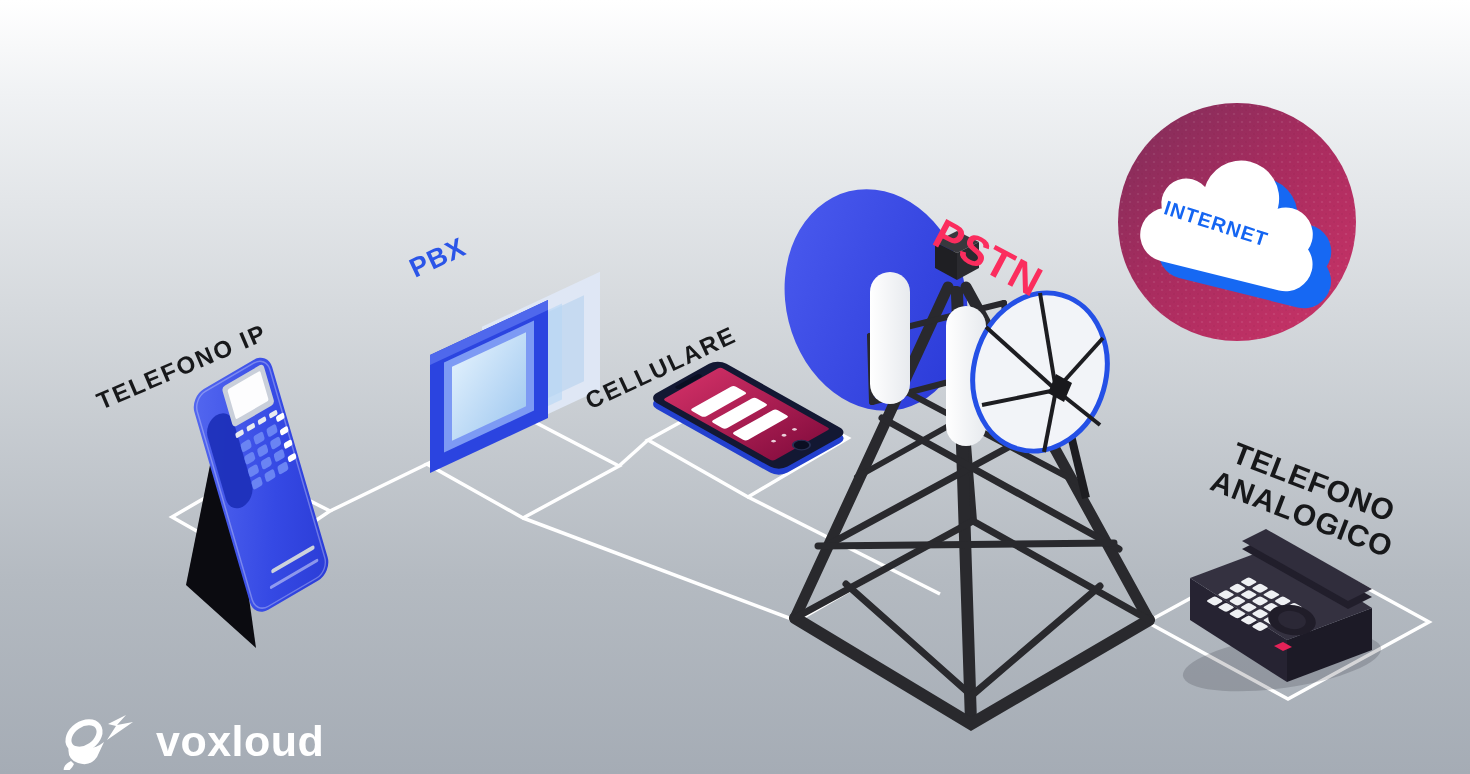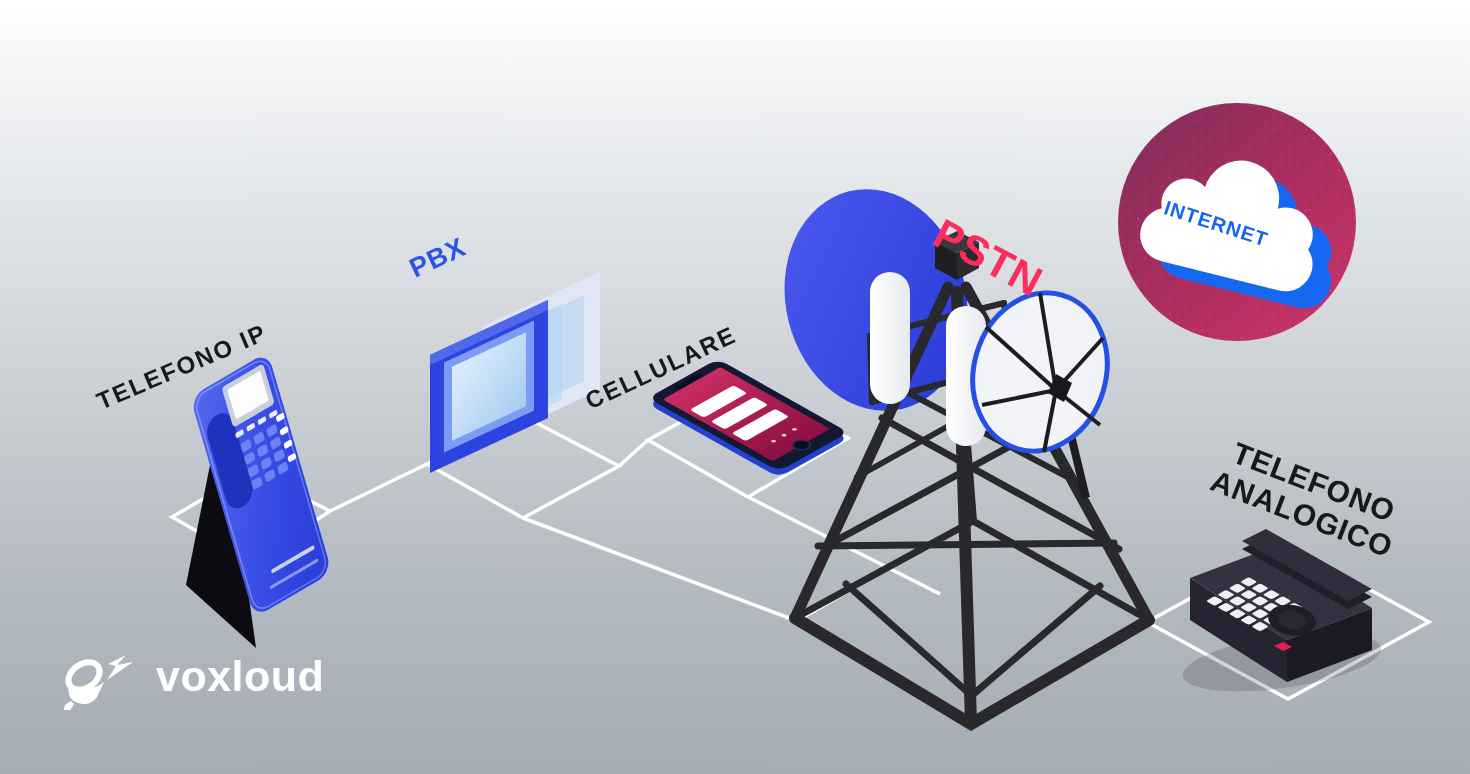--- a/index.html
+++ b/index.html
@@ -13,21 +13,21 @@
     position:absolute;font-weight:bold;color:#17181a;white-space:nowrap;
     transform-origin:center center;letter-spacing:2px;
   }
   .label-ip       {left:182px;top:367px;font-size:24px;transform:translate(-50%,-50%) rotate(-23deg);}
   .label-pbx      {left:438px;top:258px;font-size:27px;color:#2b55e8;transform:translate(-50%,-50%) rotate(-25deg);letter-spacing:1px;}
   .label-cell     {left:661px;top:368px;font-size:24px;transform:translate(-50%,-50%) rotate(-25deg);}
   .label-pstn     {left:988px;top:258px;font-size:42px;color:#fb2d5e;transform:translate(-50%,-50%) rotate(28deg);letter-spacing:1px;}
   .label-internet {left:1216px;top:224px;font-size:20px;color:#1465f2;transform:translate(-50%,-50%) rotate(18deg);letter-spacing:1px;}
   .label-analog   {left:1308px;top:498px;font-size:30px;line-height:1.12;text-align:center;transform:translate(-50%,-50%) rotate(21deg);letter-spacing:1px;}
   .brand{
-    position:absolute;left:56px;top:652px;height:58px;display:flex;align-items:flex-start;gap:14px;
+    position:absolute;left:56px;top:712px;height:58px;display:flex;align-items:center;gap:14px;
   }
   .brand-text{font-weight:bold;font-size:43px;color:#ffffff;letter-spacing:0.5px;}
 </style>
 </head>
 <body>
 
 <div id="canvas">
 
 <svg id="scene" width="1470" height="774" viewBox="0 0 1470 774">
   <defs>

